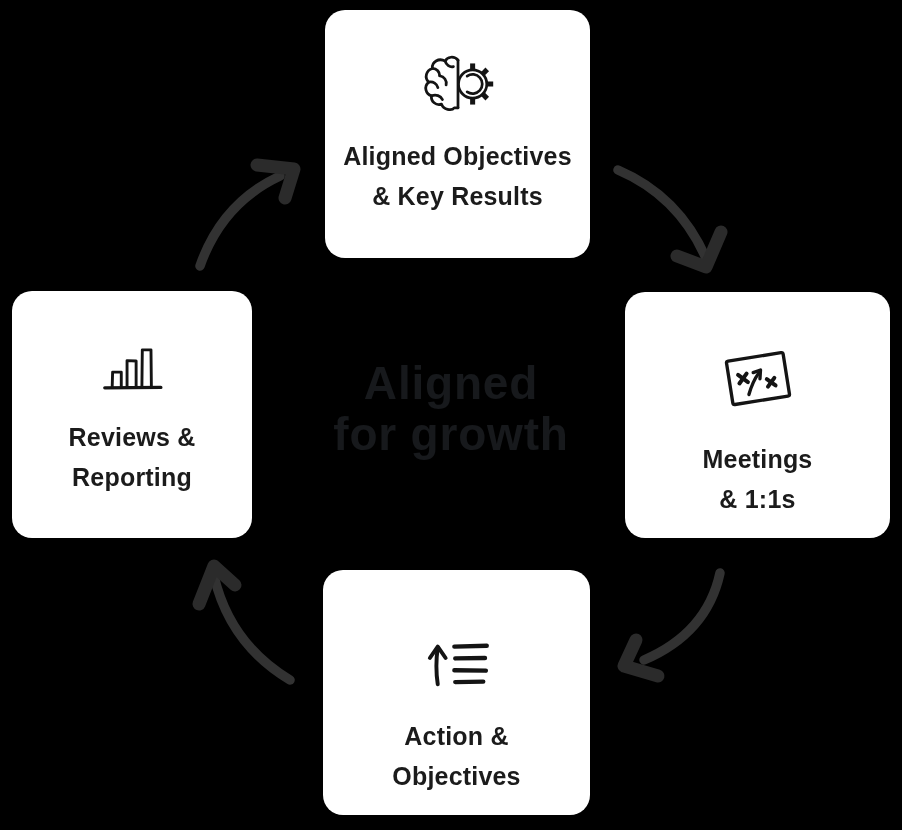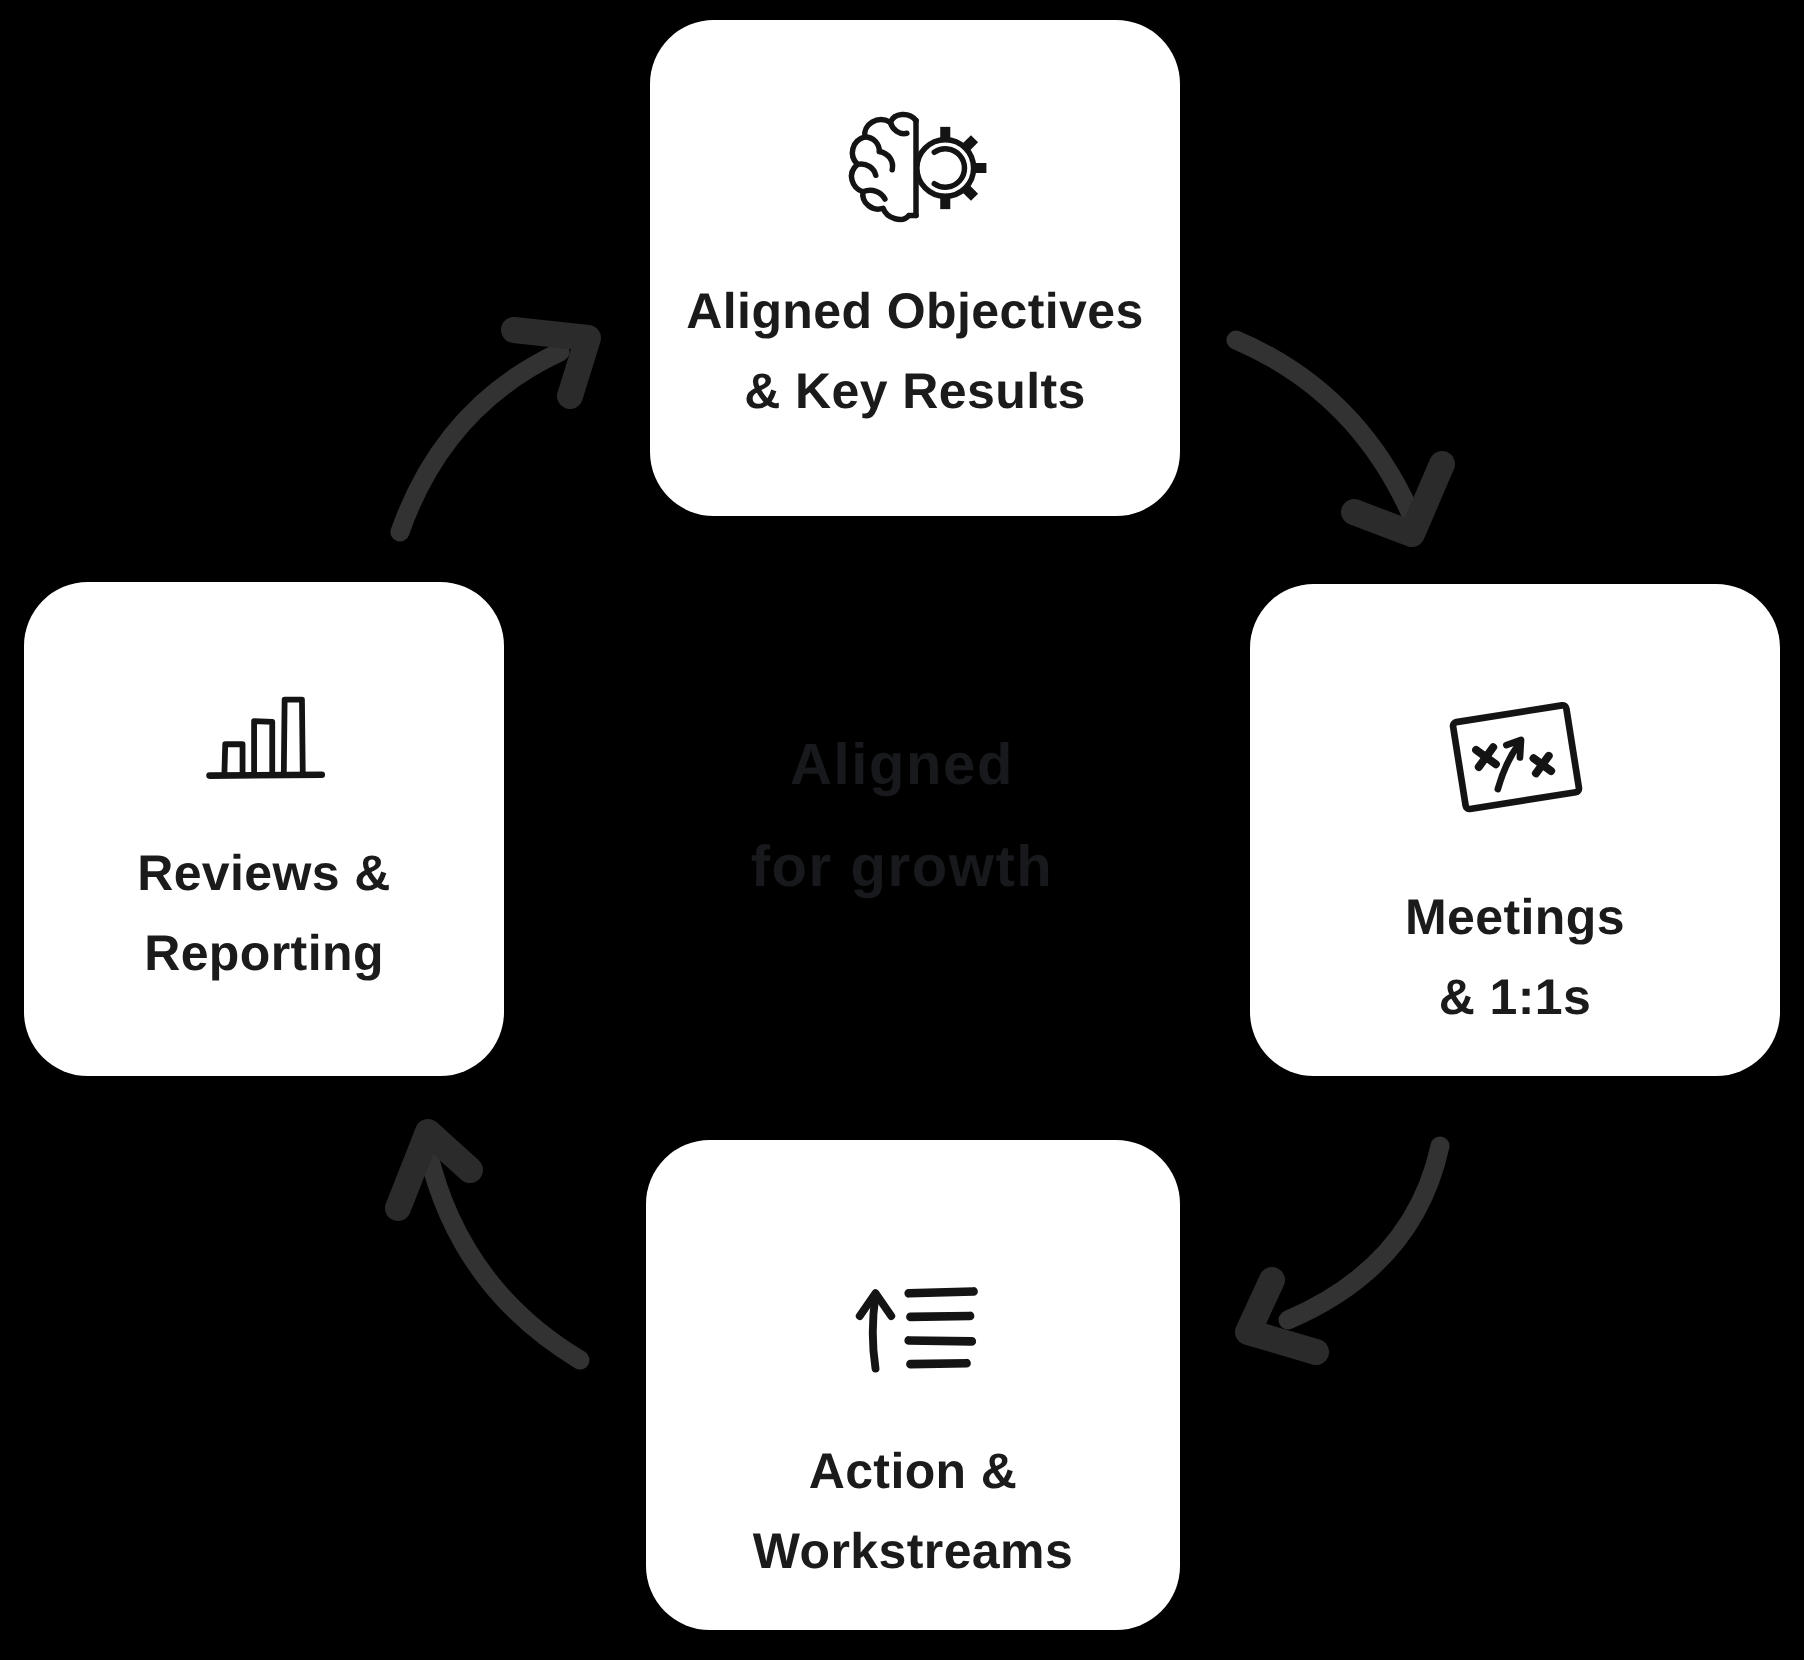--- a/index.html
+++ b/index.html
@@ -7,37 +7,37 @@
     --icon_stroke:#141414; --arrow:#323232; --arrow_head:#2b2b2b; --center_text:#17191c;
   }
   *{margin:0;padding:0;box-sizing:border-box;}
   html,body{background:var(--background);}
   .stage{
     position:relative;width:902px;height:830px;overflow:hidden;
     background:var(--background);
     font-family:"Liberation Sans", sans-serif;
   }
   .card{
-    position:absolute;background:var(--card_bg);border-radius:32px;
+    position:absolute;background:var(--card_bg);border-radius:20px;
     display:flex;flex-direction:column;align-items:center;justify-content:center;
     gap:20px;
   }
   .card-top{left:325px;top:10px;width:265px;height:248px;}
   .card-right{left:625px;top:292px;width:265px;height:246px;padding-top:30px;}
   .card-bottom{left:323px;top:570px;width:267px;height:245px;padding-top:44px;}
   .card-left{left:12px;top:291px;width:240px;height:247px;padding-top:6px;}
   .icon{color:var(--icon_stroke);display:block;}
   .icon svg{display:block;}
   .label{
     text-align:center;font-weight:700;font-size:25px;line-height:40px;
     color:var(--card_text);letter-spacing:.2px;
   }
   .center-caption{
     position:absolute;left:0;right:0;top:358px;text-align:center;
-    font-weight:700;font-size:29px;line-height:51px;letter-spacing:.8px;
+    font-weight:700;font-size:46px;line-height:51px;letter-spacing:.8px;
     color:var(--center_text);
   }
   .arrow{position:absolute;}
   .arrow-tr{left:600px;top:145px;}
   .arrow-br{left:612px;top:548px;}
   .arrow-bl{left:172px;top:552px;}
   .arrow-tl{left:182px;top:148px;}
   .arrow-curve{stroke:var(--arrow);stroke-width:9.5;stroke-linecap:round;fill:none;}
   .arrow-head{stroke:var(--arrow_head);stroke-width:13;stroke-linecap:round;stroke-linejoin:round;fill:none;}
 </style>
@@ -104,21 +104,21 @@
         <g stroke-width="5">
           <line x1="37" y1="14" x2="74" y2="13"></line>
           <line x1="38" y1="27.5" x2="72" y2="27"></line>
           <line x1="37" y1="41" x2="73" y2="41.5"></line>
           <line x1="38" y1="54.5" x2="70" y2="54"></line>
         </g>
       </svg>
     </span>
     <div class="label">
       <div>Action &amp;</div>
-      <div>Workstreams</div>
+      <div>Objectives</div>
     </div>
   </div>
 
   <div class="card card-left">
     <span class="icon">
       <svg width="66" height="58" viewBox="0 0 80 70" fill="none" stroke="currentColor" stroke-width="3.5" stroke-linecap="round" stroke-linejoin="round">
         <line x1="7" y1="59" x2="75" y2="58.5" stroke-width="4"></line>
         <path d="M16,58 L16.5,40 L27,40 L27,58"></path>
         <path d="M34,58 L34,26 L45,26.5 L45,58"></path>
         <path d="M52,58 L52.5,13 L63,13 L63.5,58"></path>

